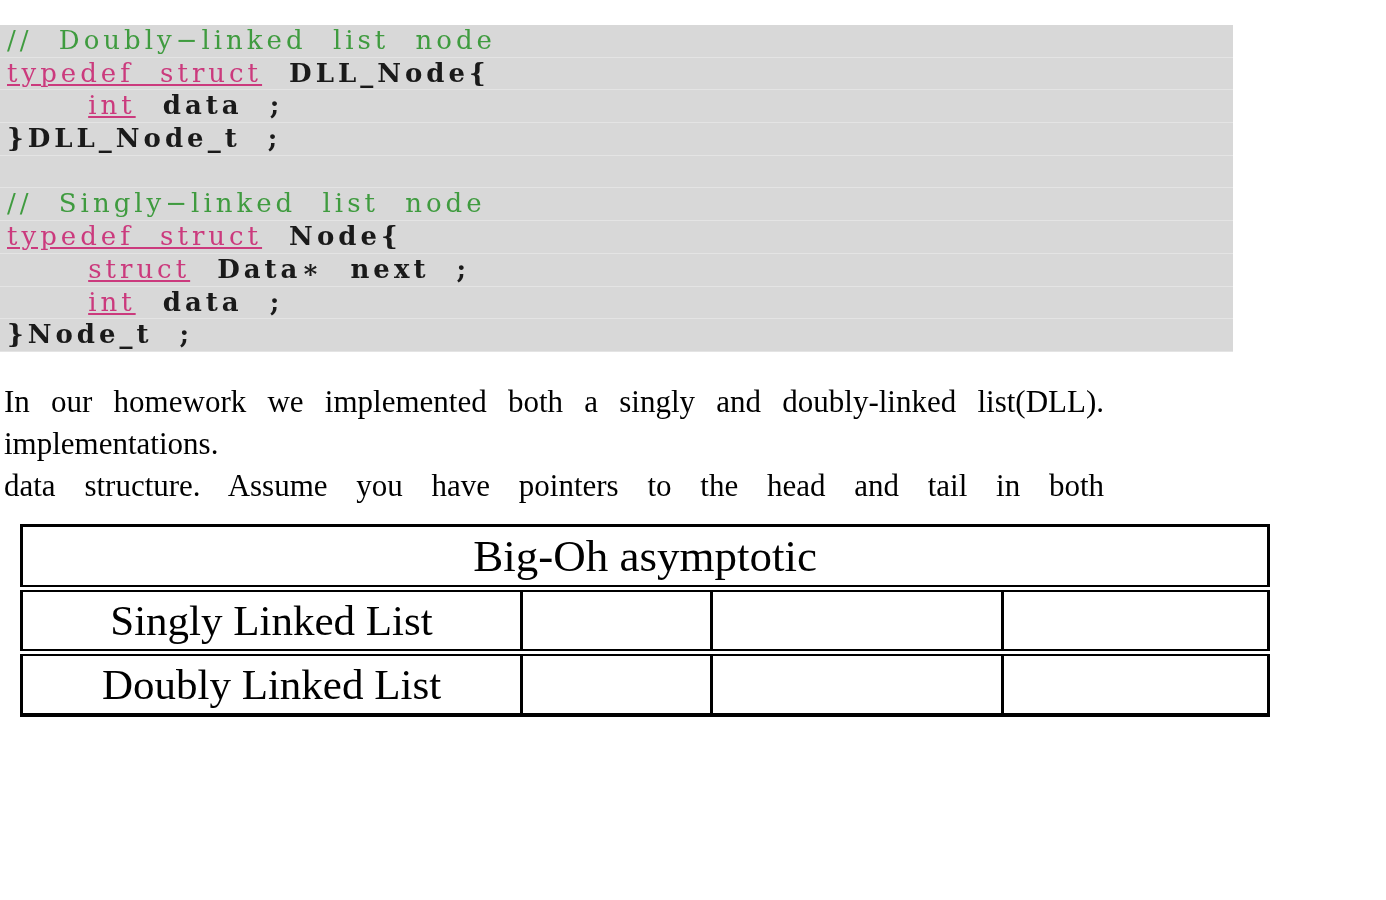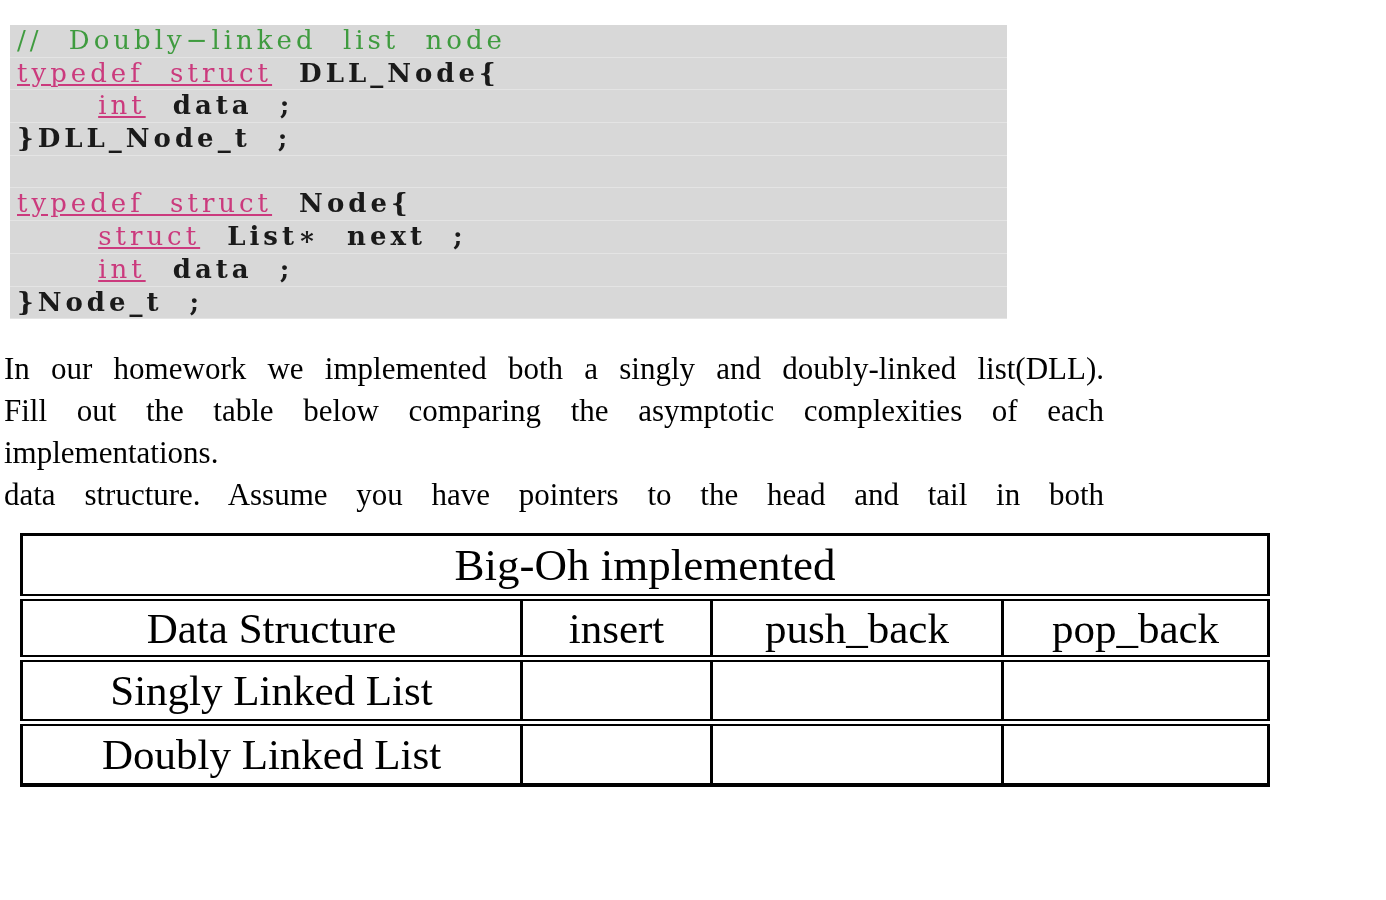--- a/index.html
+++ b/index.html
@@ -12,26 +12,25 @@
     height: 900px;
     overflow: hidden;
     font-family: "Liberation Serif", serif;
     color: #000000;
     position: relative;
   }
 
   
   .code-block {
     margin-top: 25px;
-    width: 997px;
+    width: 1233px;
     font-family: "DejaVu Serif", serif;
     font-size: 26px;
     letter-spacing: 4px;
     word-spacing: 14px;
-    margin-left: 10px;
   }
   .code-line {
     box-sizing: border-box;
     height: 32.7px;
     line-height: 31.7px;
     background: var(--code-background, #d8d8d8);
     border-bottom: 1px solid var(--code-stripe, #e4e4e4);
     padding-left: 7px;
     white-space: pre;
     overflow: hidden;
@@ -84,49 +83,43 @@
 <body>
 
 <div class="page">
 
   <div class="code-block">
     <div class="code-line"><span class="comment">// Doubly−linked list node</span></div>
     <div class="code-line"><span class="keyword">typedef struct</span><span class="plain"> DLL_Node{</span></div>
     <div class="code-line"><span class="plain">   </span><span class="keyword">int</span><span class="plain"> data ;</span></div>
     <div class="code-line"><span class="plain">}DLL_Node_t ;</span></div>
     <div class="code-line"><span class="plain"></span></div>
+    <div class="code-line"><span class="comment">// Singly−linked list node</span></div>
     <div class="code-line"><span class="keyword">typedef struct</span><span class="plain"> Node{</span></div>
-    <div class="code-line"><span class="plain">   </span><span class="keyword">struct</span><span class="plain"> List∗ next ;</span></div>
+    <div class="code-line"><span class="plain">   </span><span class="keyword">struct</span><span class="plain"> Data∗ next ;</span></div>
     <div class="code-line"><span class="plain">   </span><span class="keyword">int</span><span class="plain"> data ;</span></div>
     <div class="code-line"><span class="plain">}Node_t ;</span></div>
   </div>
 
   <div class="paragraph">
     <div class="pline">In our homework we implemented both a singly and doubly-linked list(DLL).</div>
-    <div class="pline">Fill out the table below comparing the asymptotic complexities of each</div>
     <div class="pline last">implementations.</div>
     <div class="pline">data structure.  Assume you have pointers to the head and tail in both</div>
   </div>
 
   <table class="cmp">
     <colgroup>
       <col style="width:500px">
       <col style="width:190px">
       <col style="width:291px">
       <col style="width:266px">
     </colgroup>
     <tbody>
         <tr class="title-row">
-      <td class="title-cell" colspan="4">Big-Oh implemented</td>
-    </tr>
-    <tr class="hdr-row row-sep">
-      <th>Data Structure</th>
-      <th>insert</th>
-      <th>push_back</th>
-      <th>pop_back</th>
+      <td class="title-cell" colspan="4">Big-Oh asymptotic</td>
     </tr>
     <tr class="data-row row-sep">
       <td>Singly Linked List</td>
       <td></td>
       <td></td>
       <td></td>
     </tr>
     <tr class="data-row row-sep">
       <td>Doubly Linked List</td>
       <td></td>

